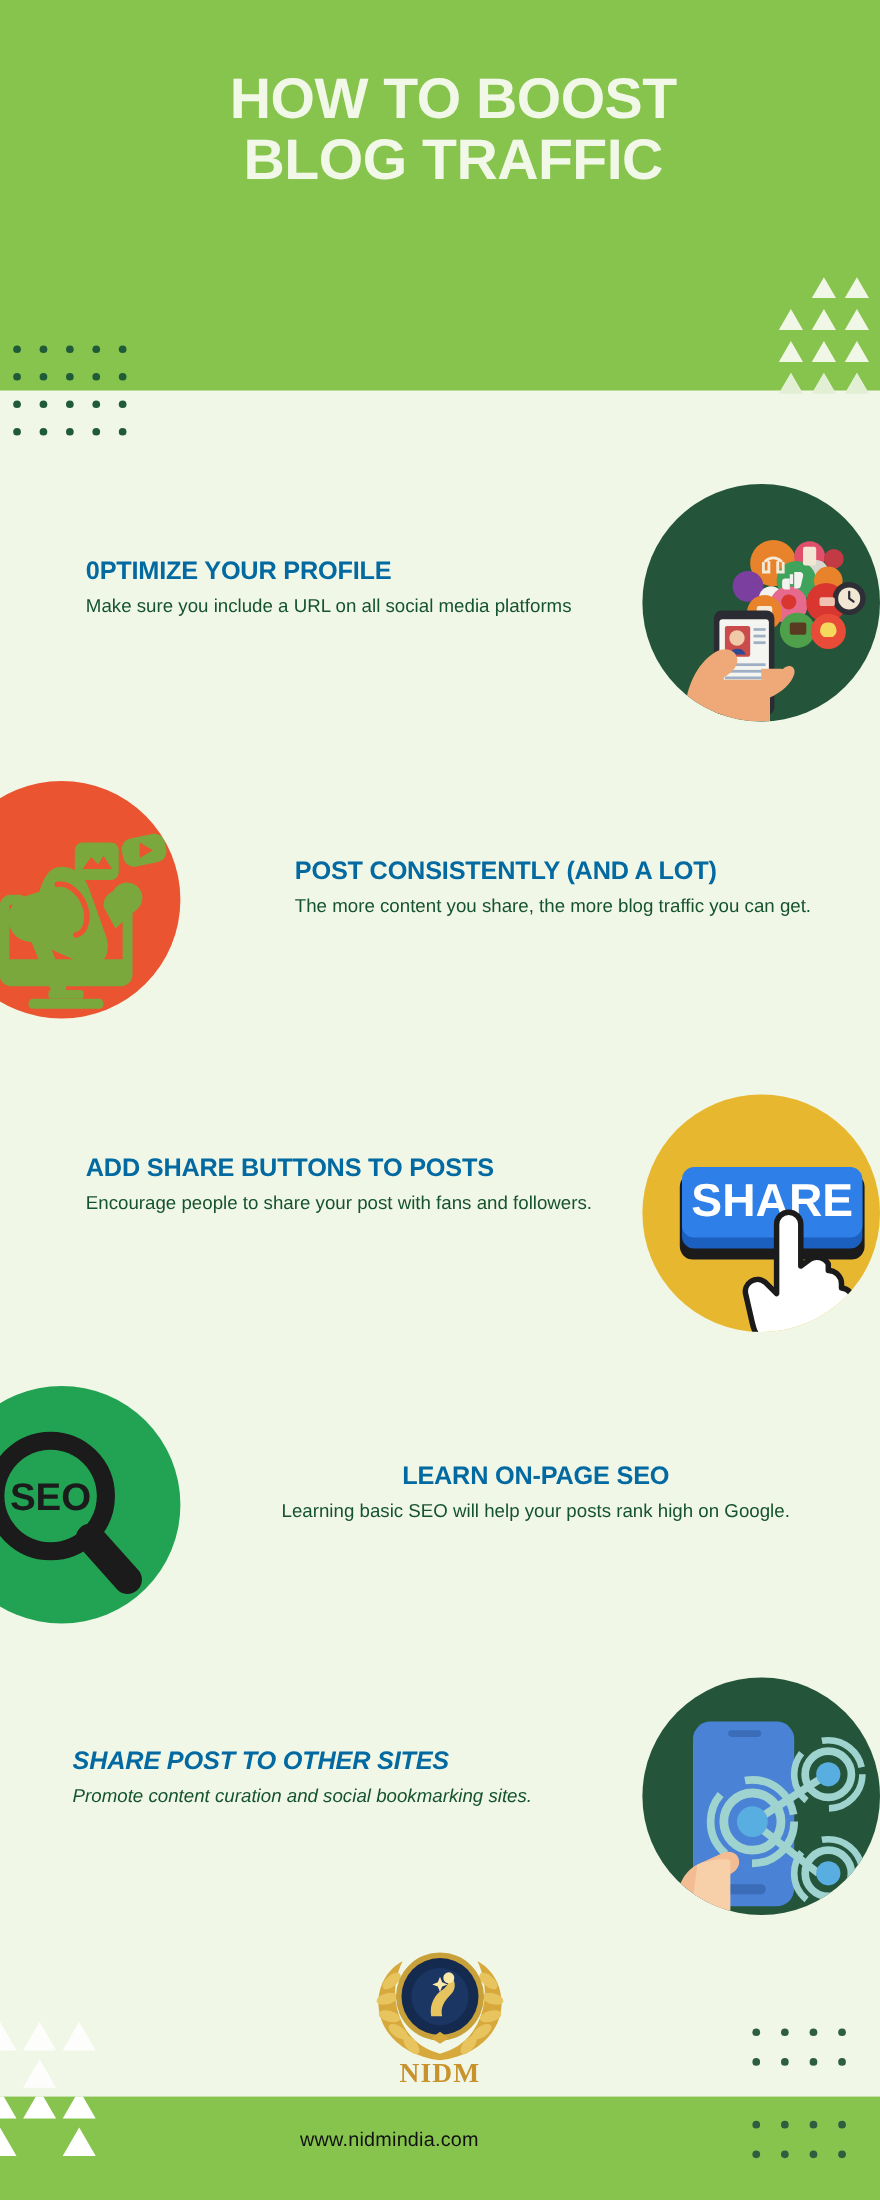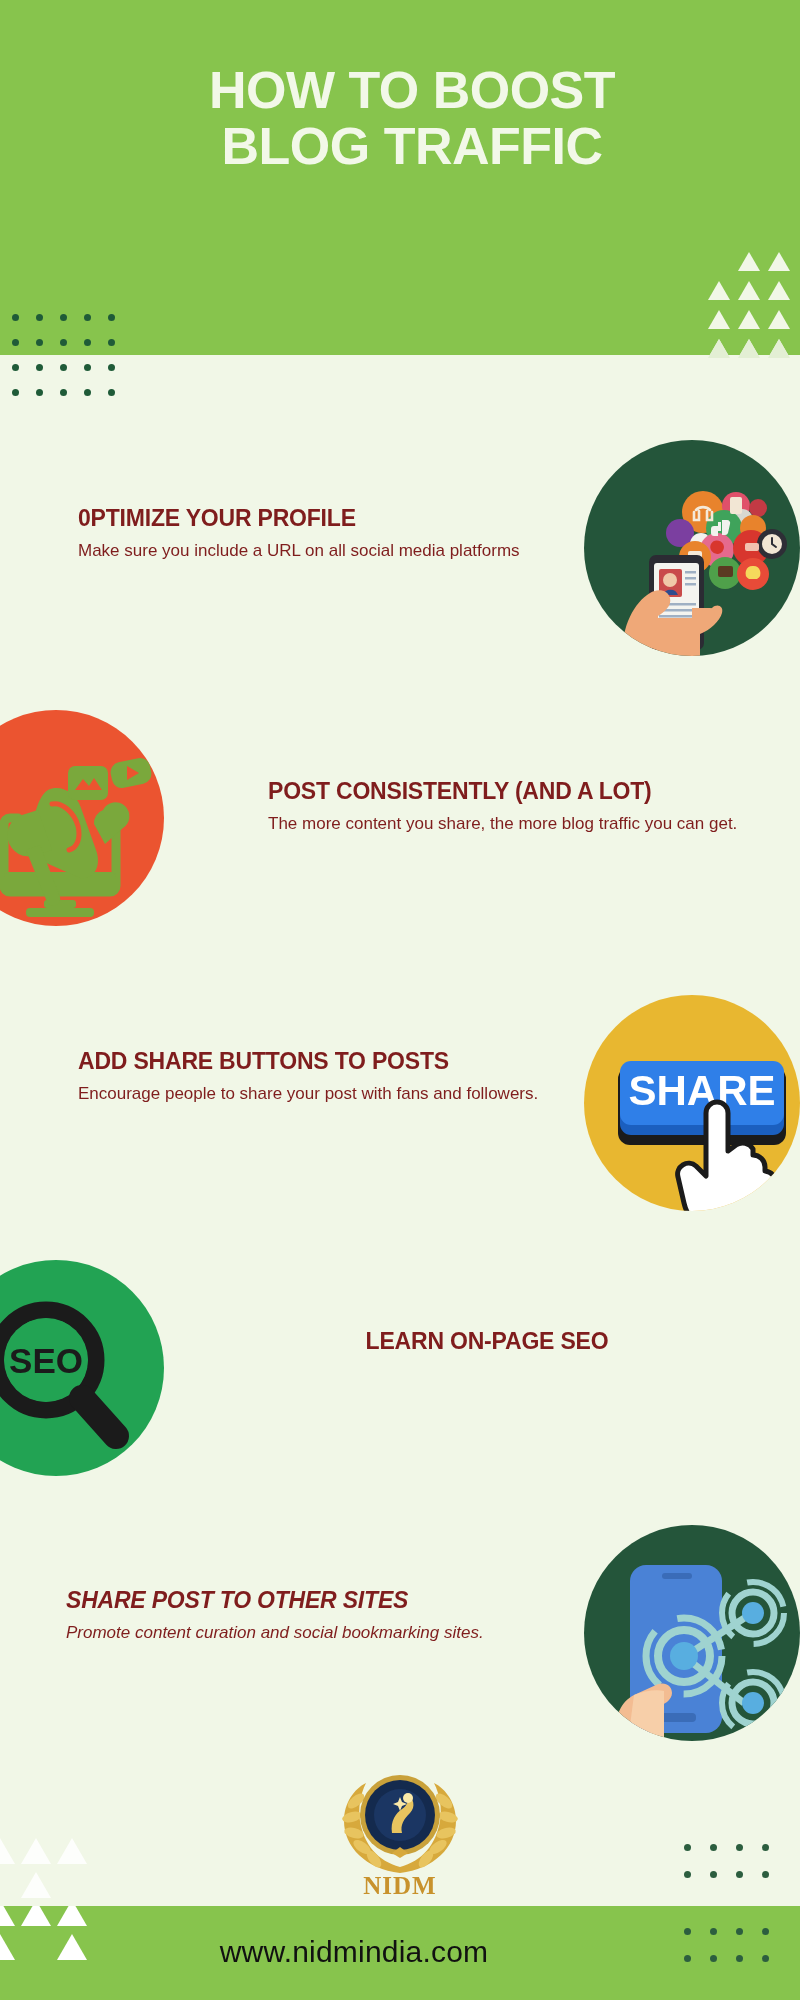--- a/index.html
+++ b/index.html
@@ -53,35 +53,35 @@
 
   
   .section { position:absolute; width:800px; }
   .circle {
     position:absolute; border-radius:50%;
     display:flex; justify-content:center;
     overflow:hidden;
   }
   .txt { position:absolute; }
   .h2 {
-    font-size:23px; font-weight:bold; color:#7f1d1d;
+    font-size:23px; font-weight:bold; color:#0369a1;
     letter-spacing:-0.2px; margin-bottom:7px; white-space:nowrap;
   }
   .p {
-    font-size:17px; color:#7f1d1d; line-height:1.45; font-weight:400;
+    font-size:17px; color:#14532d; line-height:1.45; font-weight:400;
   }
 
   
   .footer {
     position:absolute; left:0; bottom:0; width:800px; height:94px;
     background:#87C44D; overflow:hidden;
   }
   .footer-url {
     position:absolute; left:0; top:29px; width:708px; text-align:center;
-    font-size:30px; color:#111; letter-spacing:0.2px;
+    font-size:18px; color:#111; letter-spacing:0.2px;
   }
   .ftr-dots {
     right:12px; bottom:44px;
     grid-template-columns:repeat(4,26px);
     grid-auto-rows:27px; align-items:center;
   }
   .ftr-dots .dot { background:#2C5E3F; }
 
   .nidm {
     position:absolute; left:50%; transform:translateX(-50%);
@@ -264,20 +264,21 @@
     <div class="circle" style="left:-52px; top:10px; width:216px; height:216px; background:#22A353;">
       <svg width="216" height="216" viewBox="0 0 216 216">
         <circle cx="98" cy="100" r="50" fill="none" stroke="#1B1B1B" stroke-width="17"></circle>
         <circle cx="98" cy="100" r="42" fill="#22A353"></circle>
         <text x="98" y="113" font-family="Liberation Sans, sans-serif" font-size="35" font-weight="bold" fill="#1B1B1B" text-anchor="middle">SEO</text>
         <path d="M134 138 L168 176" stroke="#1B1B1B" stroke-width="26" stroke-linecap="round"></path>
       </svg>
     </div>
     <div class="txt" style="left:252px; top:78px; width:470px;text-align:center;">
       <div class="h2">LEARN ON-PAGE SEO</div>
+      <div class="p">Learning basic SEO will help your posts rank high on Google.</div>
     </div>
   </div>
 
   <div class="section" style="top:1515px;">
     <div class="circle" style="left:584px; top:10px; width:216px; height:216px; background:#24553A;">
       <svg width="216" height="216" viewBox="0 0 216 216">
         <rect x="46" y="40" width="92" height="168" rx="16" fill="#4A82D6"></rect>
         <rect x="78" y="48" width="30" height="6" rx="3" fill="#3A6CB8"></rect>
         <rect x="74" y="188" width="38" height="9" rx="4" fill="#3A6CB8"></rect>
 

